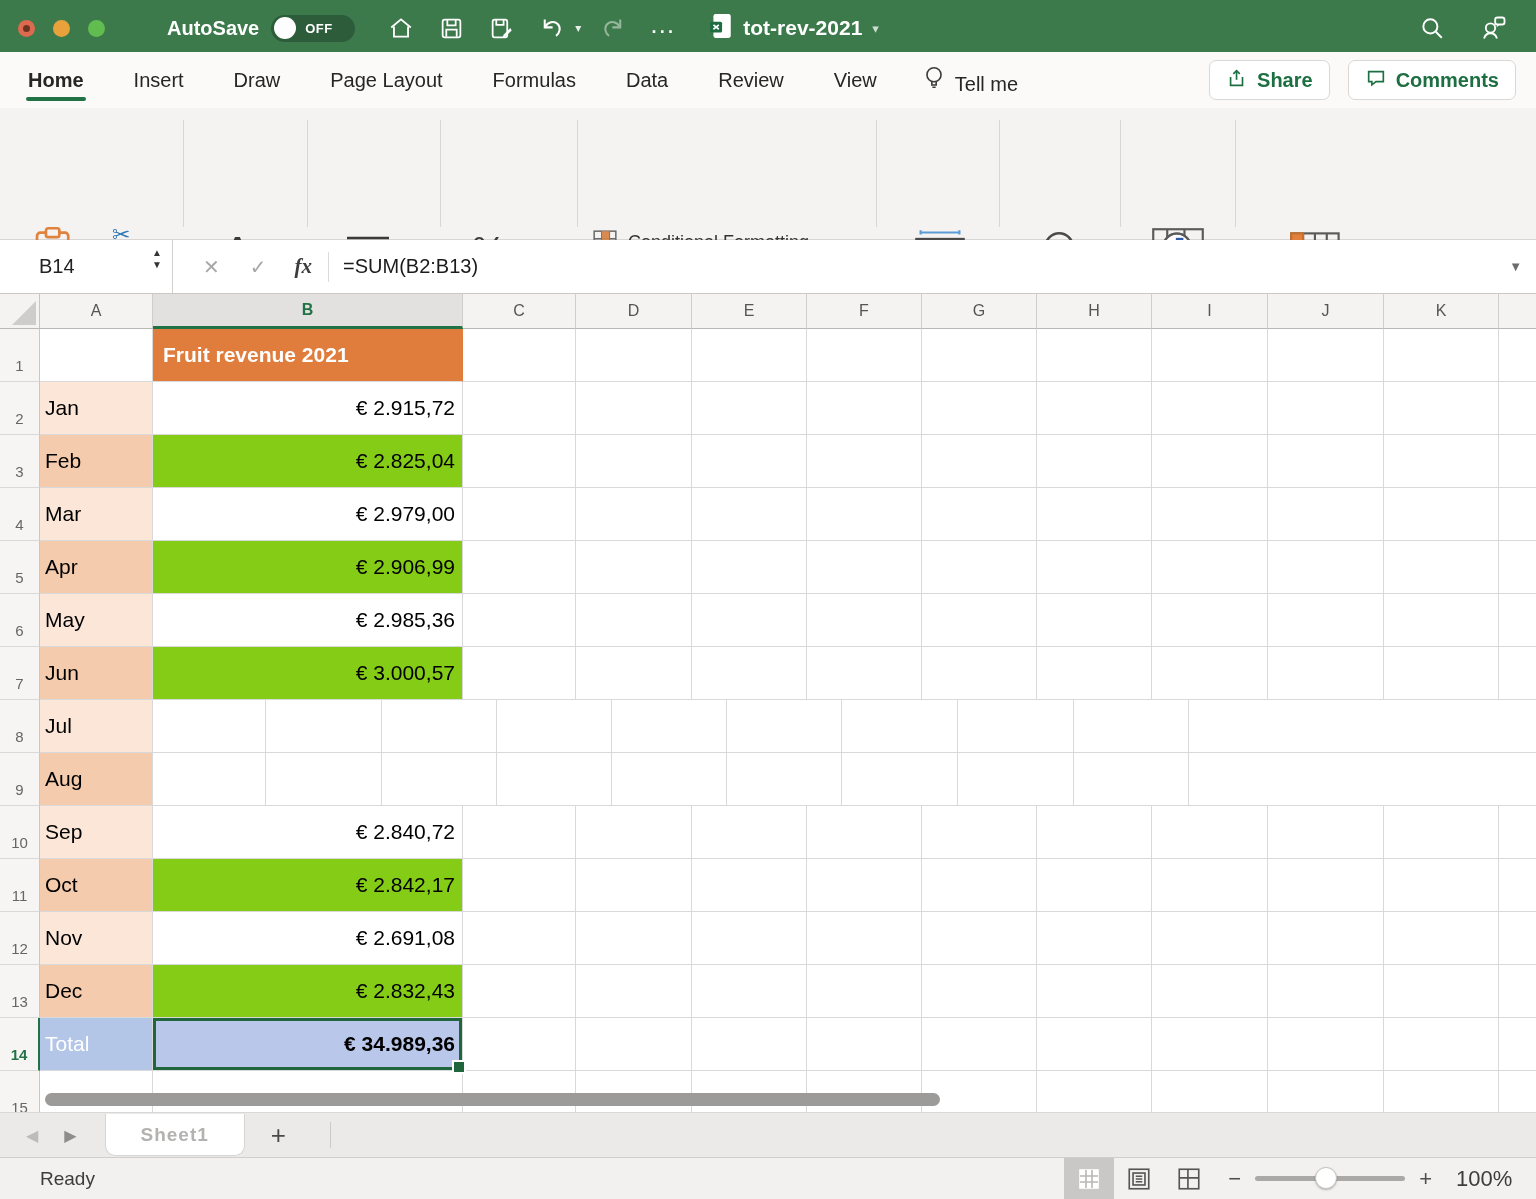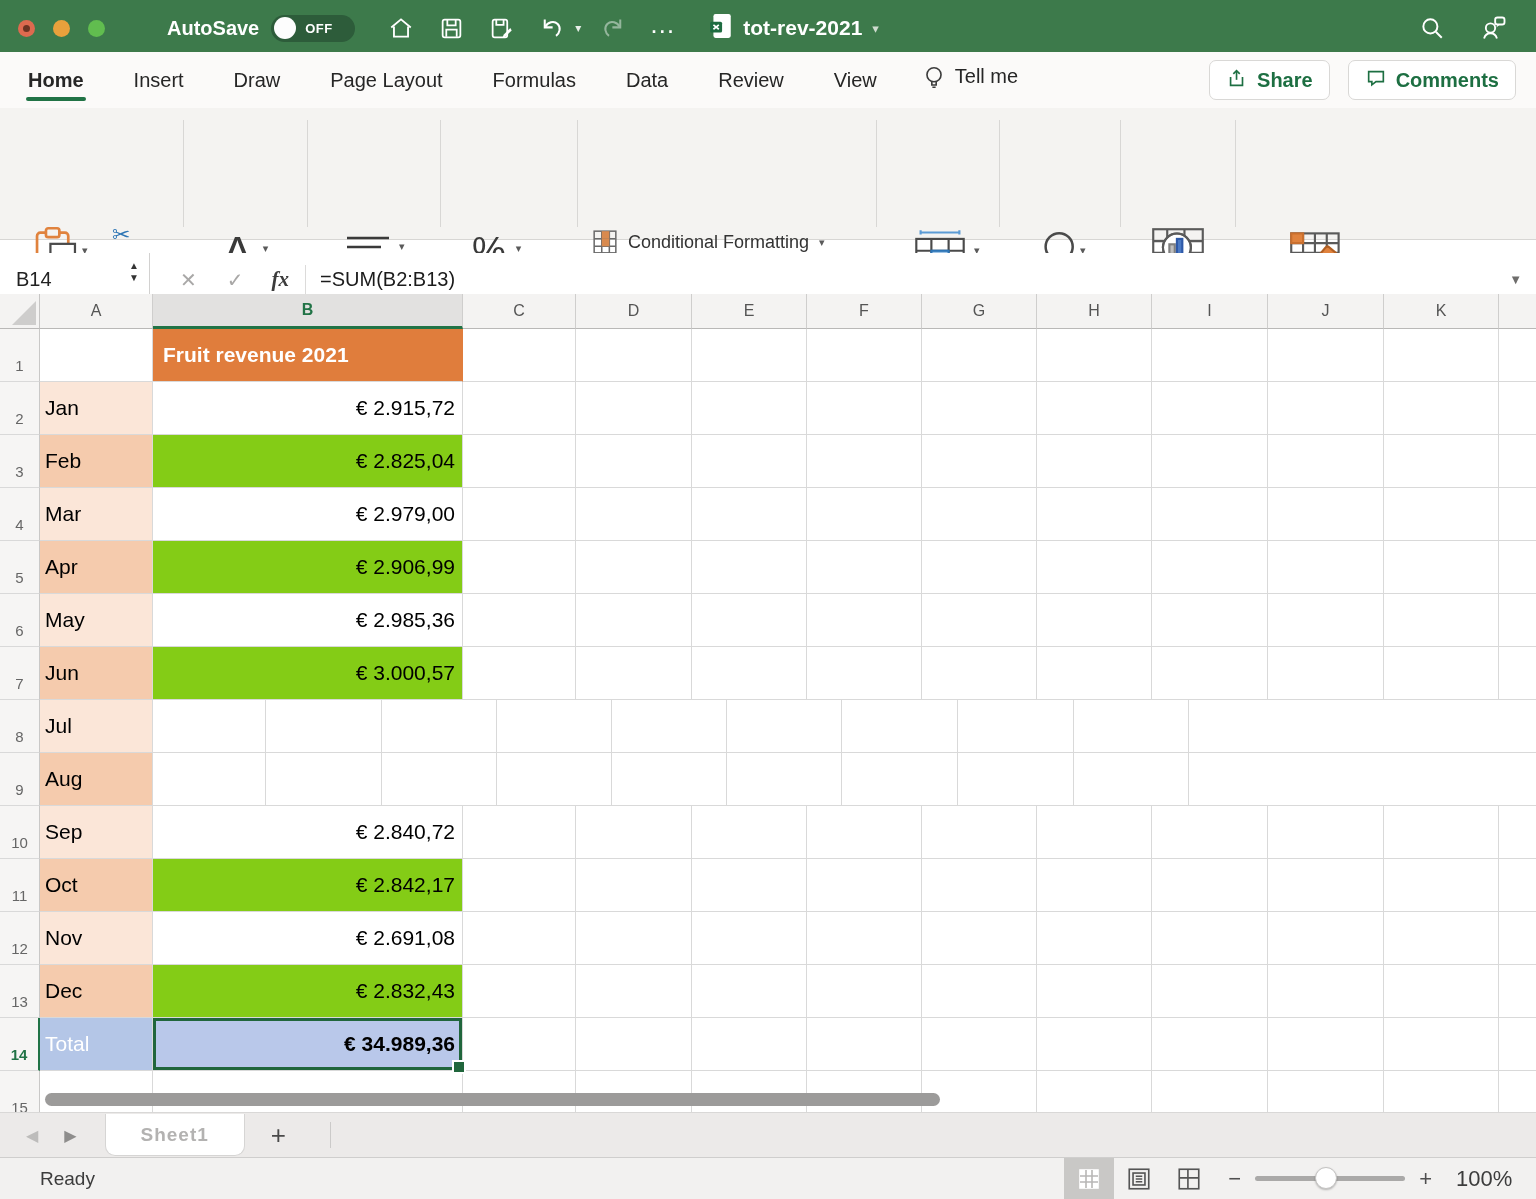--- a/index.html
+++ b/index.html
@@ -27,36 +27,36 @@
   .doc-title-wrap { display:flex; align-items:center; gap:10px; margin-left:28px; }
   .doc-title { color:#fff; font-size:21px; font-weight:700; }
   .doc-title-chev { color:#cfdccf; font-size:13px; }
   .tb-right { margin-left:auto; display:flex; align-items:center; gap:26px; margin-right:24px; }
 
   
   .tabrow { position:absolute; top:52px; left:0; right:0; height:56px; background:#fbfaf9; display:flex; align-items:center; }
   .rtab { font-size:20px; color:#262626; padding:0 4px; margin-left:42px; position:relative; height:100%; display:flex; align-items:center; }
   .rtab:first-child { margin-left:24px; font-weight:700; }
   .rtab.active::after { content:""; position:absolute; left:2px; right:2px; bottom:7px; height:4px; border-radius:2px; background:#217346; }
-  .tellme { display:flex; align-items:flex-start; gap:10px; margin-left:42px; font-size:20px; color:#262626; }
+  .tellme { display:flex; align-items:flex-end; gap:10px; margin-left:42px; font-size:20px; color:#262626; }
   .tabrow-right { margin-left:auto; display:flex; gap:18px; margin-right:20px; }
   .pill-btn { display:flex; align-items:center; gap:9px; border:1px solid #d9d8d6; background:#fff; border-radius:7px; height:40px; padding:0 16px; color:#1d6f42; font-size:20px; font-weight:700; }
 
   
   .ribbon { position:absolute; top:108px; left:0; right:0; height:132px; background:#f4f3f1; border-bottom:1px solid #d7d6d4; }
   .rdiv { position:absolute; top:12px; bottom:12px; width:1px; background:#d8d7d5; }
   .rgroup-label { position:absolute; font-size:17px; color:#333; text-align:center; }
   .big-icon { position:absolute; display:flex; align-items:flex-start; }
   .chev { color:#5a5a5a; font-size:11px; }
   .fontA { font-size:46px; color:#3a3a3a; font-weight:400; line-height:1; }
   .pct { font-size:38px; color:#3a3a3a; font-weight:400; line-height:1; }
   .cf-row { position:absolute; display:flex; align-items:center; gap:10px; font-size:18px; color:#333; }
 
   
-  .fbar { position:absolute; top:253px; left:0; right:0; height:54px; background:#fff; border-bottom:1px solid #c9c8c7; display:flex; align-items:center; }
+  .fbar { position:absolute; top:240px; left:0; right:0; height:54px; background:#fff; border-bottom:1px solid #c9c8c7; display:flex; align-items:center;padding-left:23px; }
   .namebox { width:150px; height:100%; border-right:1px solid #d2d1d0; display:flex; align-items:center; padding-left:16px; font-size:20px; color:#222; position:relative; }
   .spinner { position:absolute; right:10px; top:8px; display:flex; flex-direction:column; gap:2px; color:#333; font-size:10px; line-height:1; }
   .fb-btn { font-size:20px; color:#a9a8a7; margin-left:30px; }
   .fb-fx { font-size:21px; color:#3c3c3c; font-style:italic; font-family:"Liberation Serif","DejaVu Serif",serif; margin-left:28px; font-weight:700;}
   .fb-sep { width:1px; height:30px; background:#dcdbda; margin-left:16px; }
   .fb-formula { font-size:20px; color:#1b1b1b; margin-left:14px; }
   .fb-ddown { margin-left:auto; margin-right:14px; color:#6e6d6c; font-size:13px; }
 
   
   .grid { position:absolute; top:294px; left:0; right:0; height:821px; background:#fff; overflow:hidden; }

